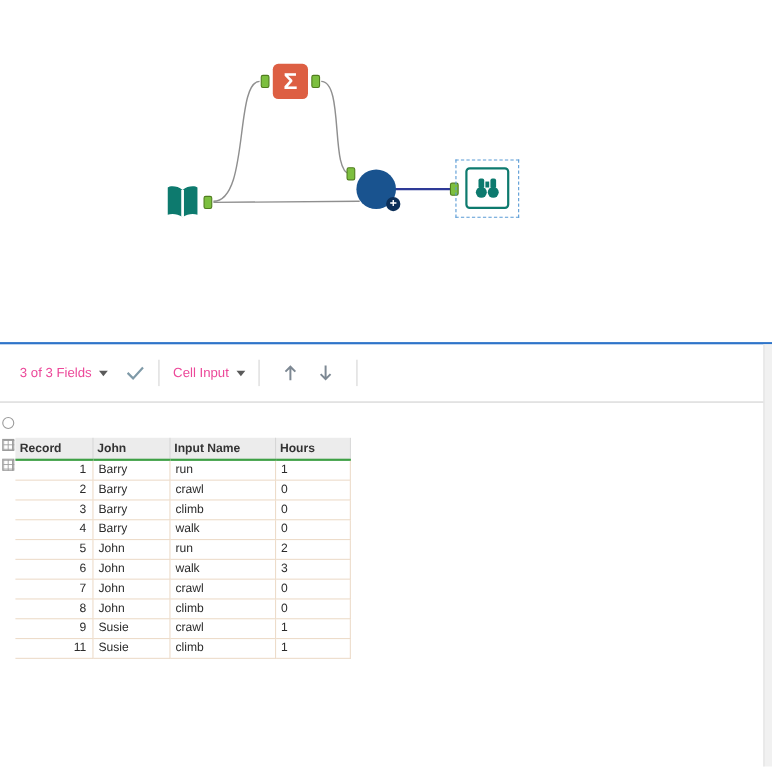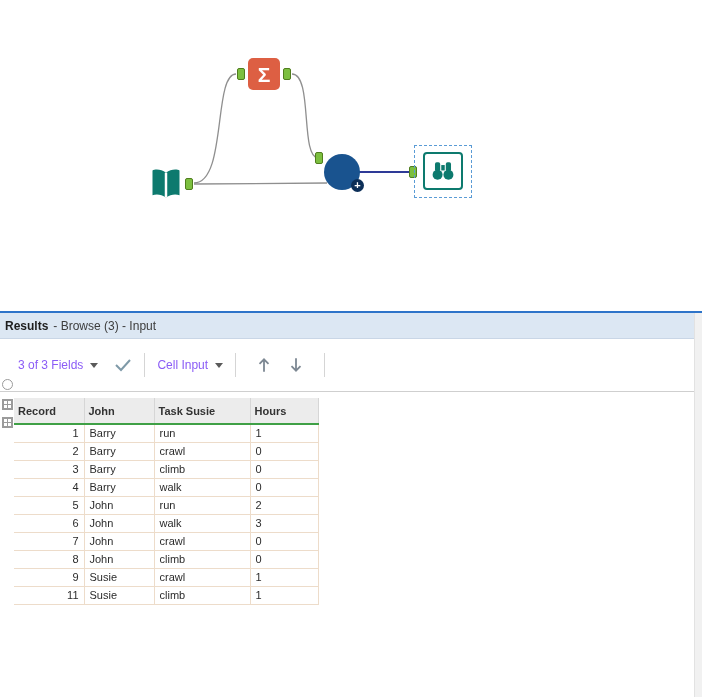--- a/index.html
+++ b/index.html
@@ -23,35 +23,35 @@
                border:2px solid #0d7a6e; border-radius:4px; display:flex; align-items:center; justify-content:center; }
 
   
   .results { position:absolute; left:0; top:311px; width:702px; height:386px; background:#fff;
              border-top:2px solid #2e74c9; }
   .resultsHeader { height:26px; background:#dce7f3; border-bottom:1px solid #c9d6e6;
                    display:flex; align-items:center; padding-left:5px; font-size:12px; color:#1e1e1e; }
   .resultsHeader .title { font-weight:bold; }
   .resultsHeader .subtitle { margin-left:5px; color:#3c3c3c; }
   .toolbar { height:53px; border-bottom:1px solid #cfcfcf; display:flex; align-items:center;
-             padding-left:18px; font-size:12px; color:#8b5cf6; }
+             padding-left:18px; font-size:12px; color:#ec4899; }
   .tbItem { display:flex; align-items:center; cursor:default; }
   .caret { width:0; height:0; border-left:4px solid transparent; border-right:4px solid transparent;
            border-top:5px solid #5a5a5a; margin-left:7px; }
   .sep { width:1px; height:24px; background:#d5d5d5; margin:0 12px; }
   .railIcon { position:absolute; left:2px; }
   .gridIcon { width:11px; height:11px; border:1px solid #9b9b9b;
               background:linear-gradient(#9b9b9b 1px, transparent 1px) 0 4px / 11px 4px repeat-y,
                          linear-gradient(90deg,#9b9b9b 1px, transparent 1px) 4px 0 / 4px 11px repeat-x, #fff; }
   .circIcon { width:11px; height:11px; border:1px solid #9b9b9b; border-radius:50%; background:#fff; }
 
   .grid { position:absolute; left:14px; top:85px; }
   table { border-collapse:collapse; font-size:11px; table-layout:fixed; }
   col.c0 { width:70px; } col.c1 { width:70px; } col.c2 { width:96px; } col.c3 { width:68px; }
-  thead th { height:26px; background:#ececec; border-right:1px solid #d6d6d6;
+  thead th { height:20px; background:#ececec; border-right:1px solid #d6d6d6;
              border-bottom:2px solid #3fa046; text-align:left; padding:0 4px;
              font-weight:bold; color:#333; font-size:11px; }
   tbody td { height:18px; border-right:1px solid #eddcca; border-bottom:1px solid #eddcca;
              padding:0 5px; color:#2b2b2b; white-space:nowrap; overflow:hidden; }
   tbody td.c0 { text-align:right; }
   .scrollbar { position:absolute; right:0; top:0; width:8px; height:100%; background:#f1f1f1; border-left:1px solid #e2e2e2; }
 </style>
 </head>
 <body>
 
@@ -94,24 +94,20 @@
           <rect x="10.4" y="5.5" width="3.2" height="5" fill="#0d7a6e"></rect>
           <circle cx="7" cy="14.5" r="4.6" fill="#0d7a6e"></circle>
           <circle cx="17" cy="14.5" r="4.6" fill="#0d7a6e"></circle>
         </svg>
       </div>
     </div>
   </div>
 
   <div class="results">
 
-    <div class="resultsHeader">
-      <span class="title">Results</span>
-      <span class="subtitle">- Browse (3) - Input</span>
-    </div>
 
     <div class="toolbar">
       <div class="tbItem">
         <span>3 of 3 Fields</span>
         <span class="caret"></span>
       </div>
       <svg width="18" height="14" viewBox="0 0 18 14" style="margin-left:16px;">
         <path d="M2 7 L7 12 L16 2" stroke="#7f9aa8" stroke-width="2" fill="none"></path>
       </svg>
       <div class="sep"></div>
@@ -138,21 +134,21 @@
         <colgroup>
           <col class="c0">
             <col class="c1">
             <col class="c2">
             <col class="c3">
         </colgroup>
         <thead>
           <tr>
               <th class="c0">Record</th>
               <th class="c1">John</th>
-              <th class="c2">Task Susie</th>
+              <th class="c2">Input Name</th>
               <th class="c3">Hours</th>
             </tr>
         </thead>
         <tbody>
             <tr>
               <td class="c0">1</td>
               <td class="c1">Barry</td>
               <td class="c2">run</td>
               <td class="c3">1</td>
             </tr>

